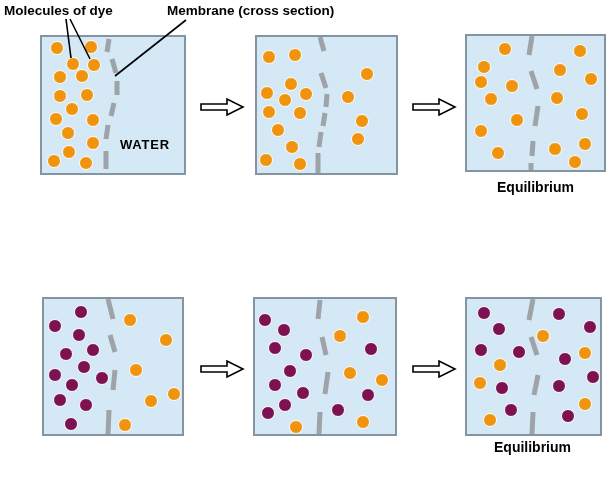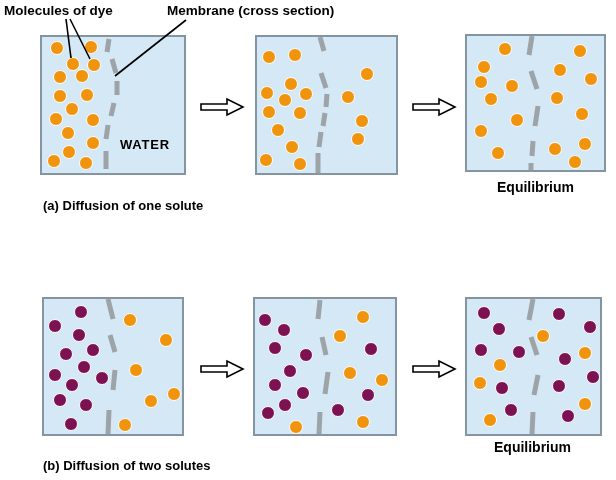--- a/index.html
+++ b/index.html
@@ -197,15 +197,13 @@
 
   <svg id="leader-svg" width="616" height="480">
       <line x1="66" y1="19" x2="71" y2="58" stroke="#000000" stroke-width="1.6"></line>
       <line x1="70" y1="19" x2="90" y2="59" stroke="#000000" stroke-width="1.6"></line>
       <line x1="186" y1="20" x2="115" y2="76" stroke="#000000" stroke-width="1.6"></line>
     </svg>
 
   <div class="lbl" id="lbl-water">WATER</div>
   <div class="lbl" id="eq-a">Equilibrium</div>
   <div class="lbl" id="eq-b">Equilibrium</div>
-  <div class="lbl" id="cap-a">(a) Diffusion of one solute</div>
-  <div class="lbl" id="cap-b">(b) Diffusion of two solutes</div>
 </div>
 
 </body></html>

